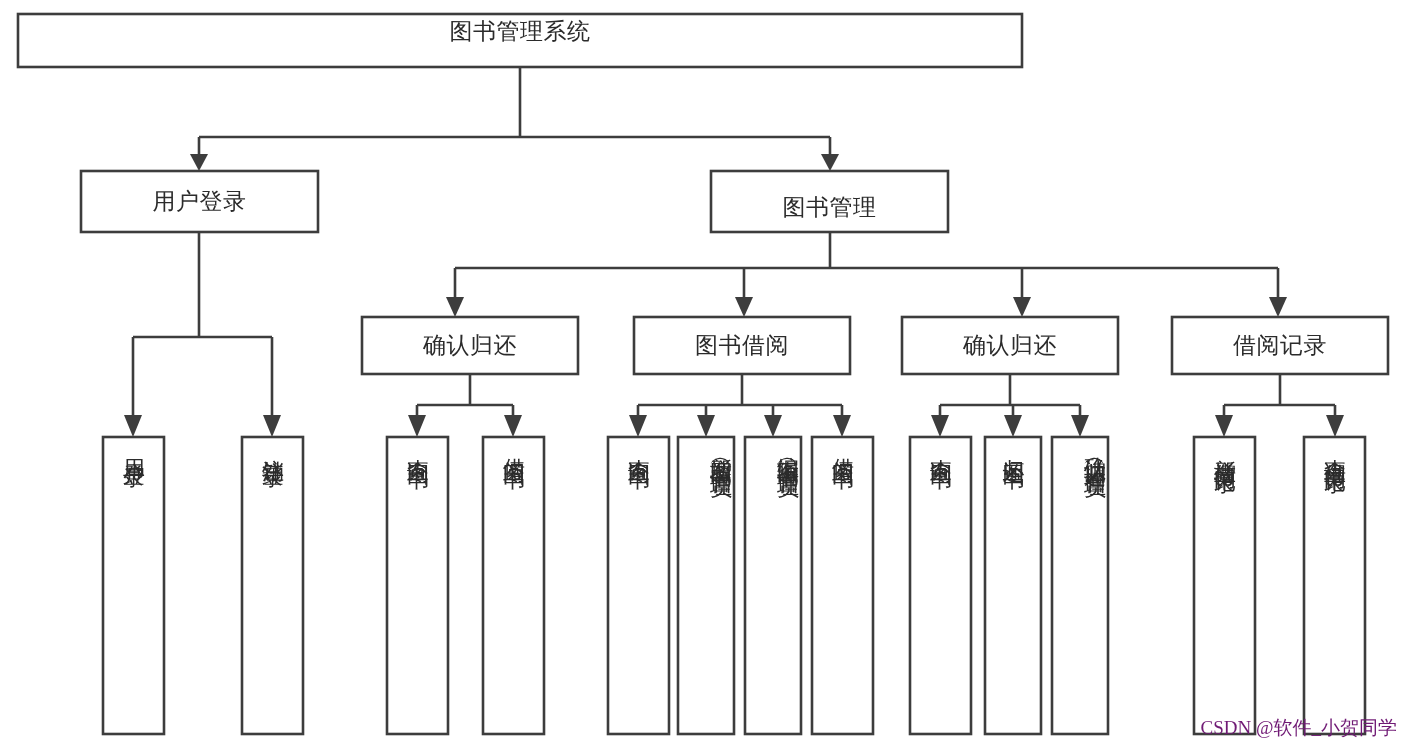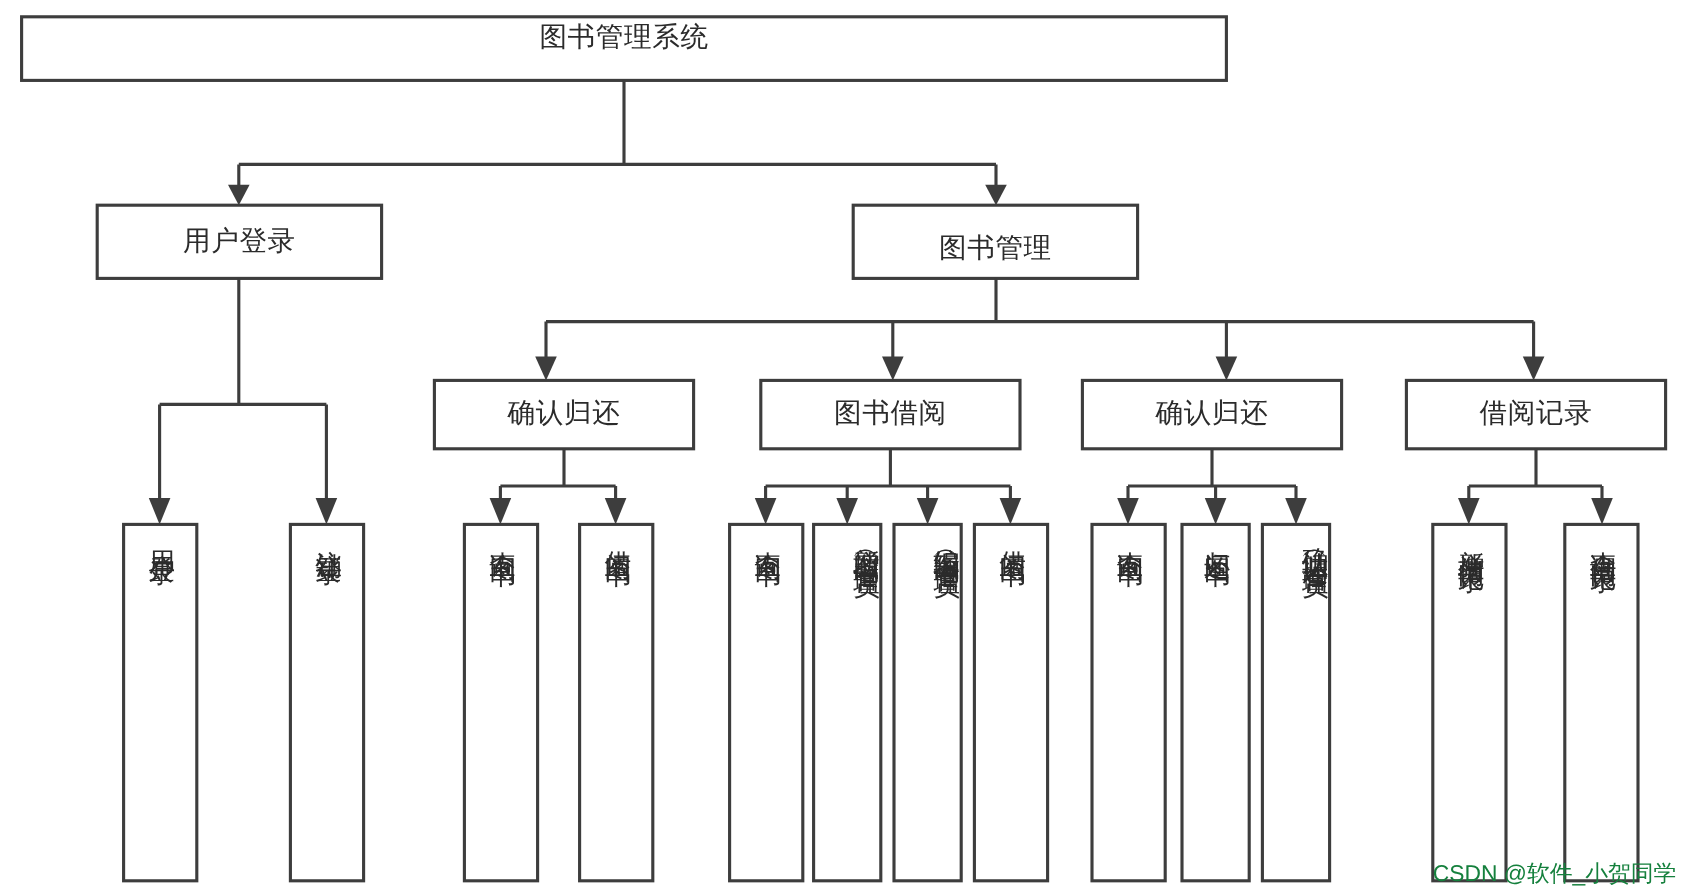--- a/index.html
+++ b/index.html
@@ -75,22 +75,22 @@
     box-sizing: border-box;
   }
   .node-label.vertical.shift-top {
     padding-top: 2px;
   }
   #watermark {
     position: absolute;
     right: 8px;
     bottom: 6px;
     font-size: 19px;
-    color: #15803d;
-    font-family: Liberation Sans, sans-serif;
+    color: #701a75;
+    font-family: Liberation Serif, serif;
     white-space: nowrap;
     user-select: none;
     text-align: right;
   }
 </style>
 </head>
 <body>
 
 <div id="diagram-root">
 

